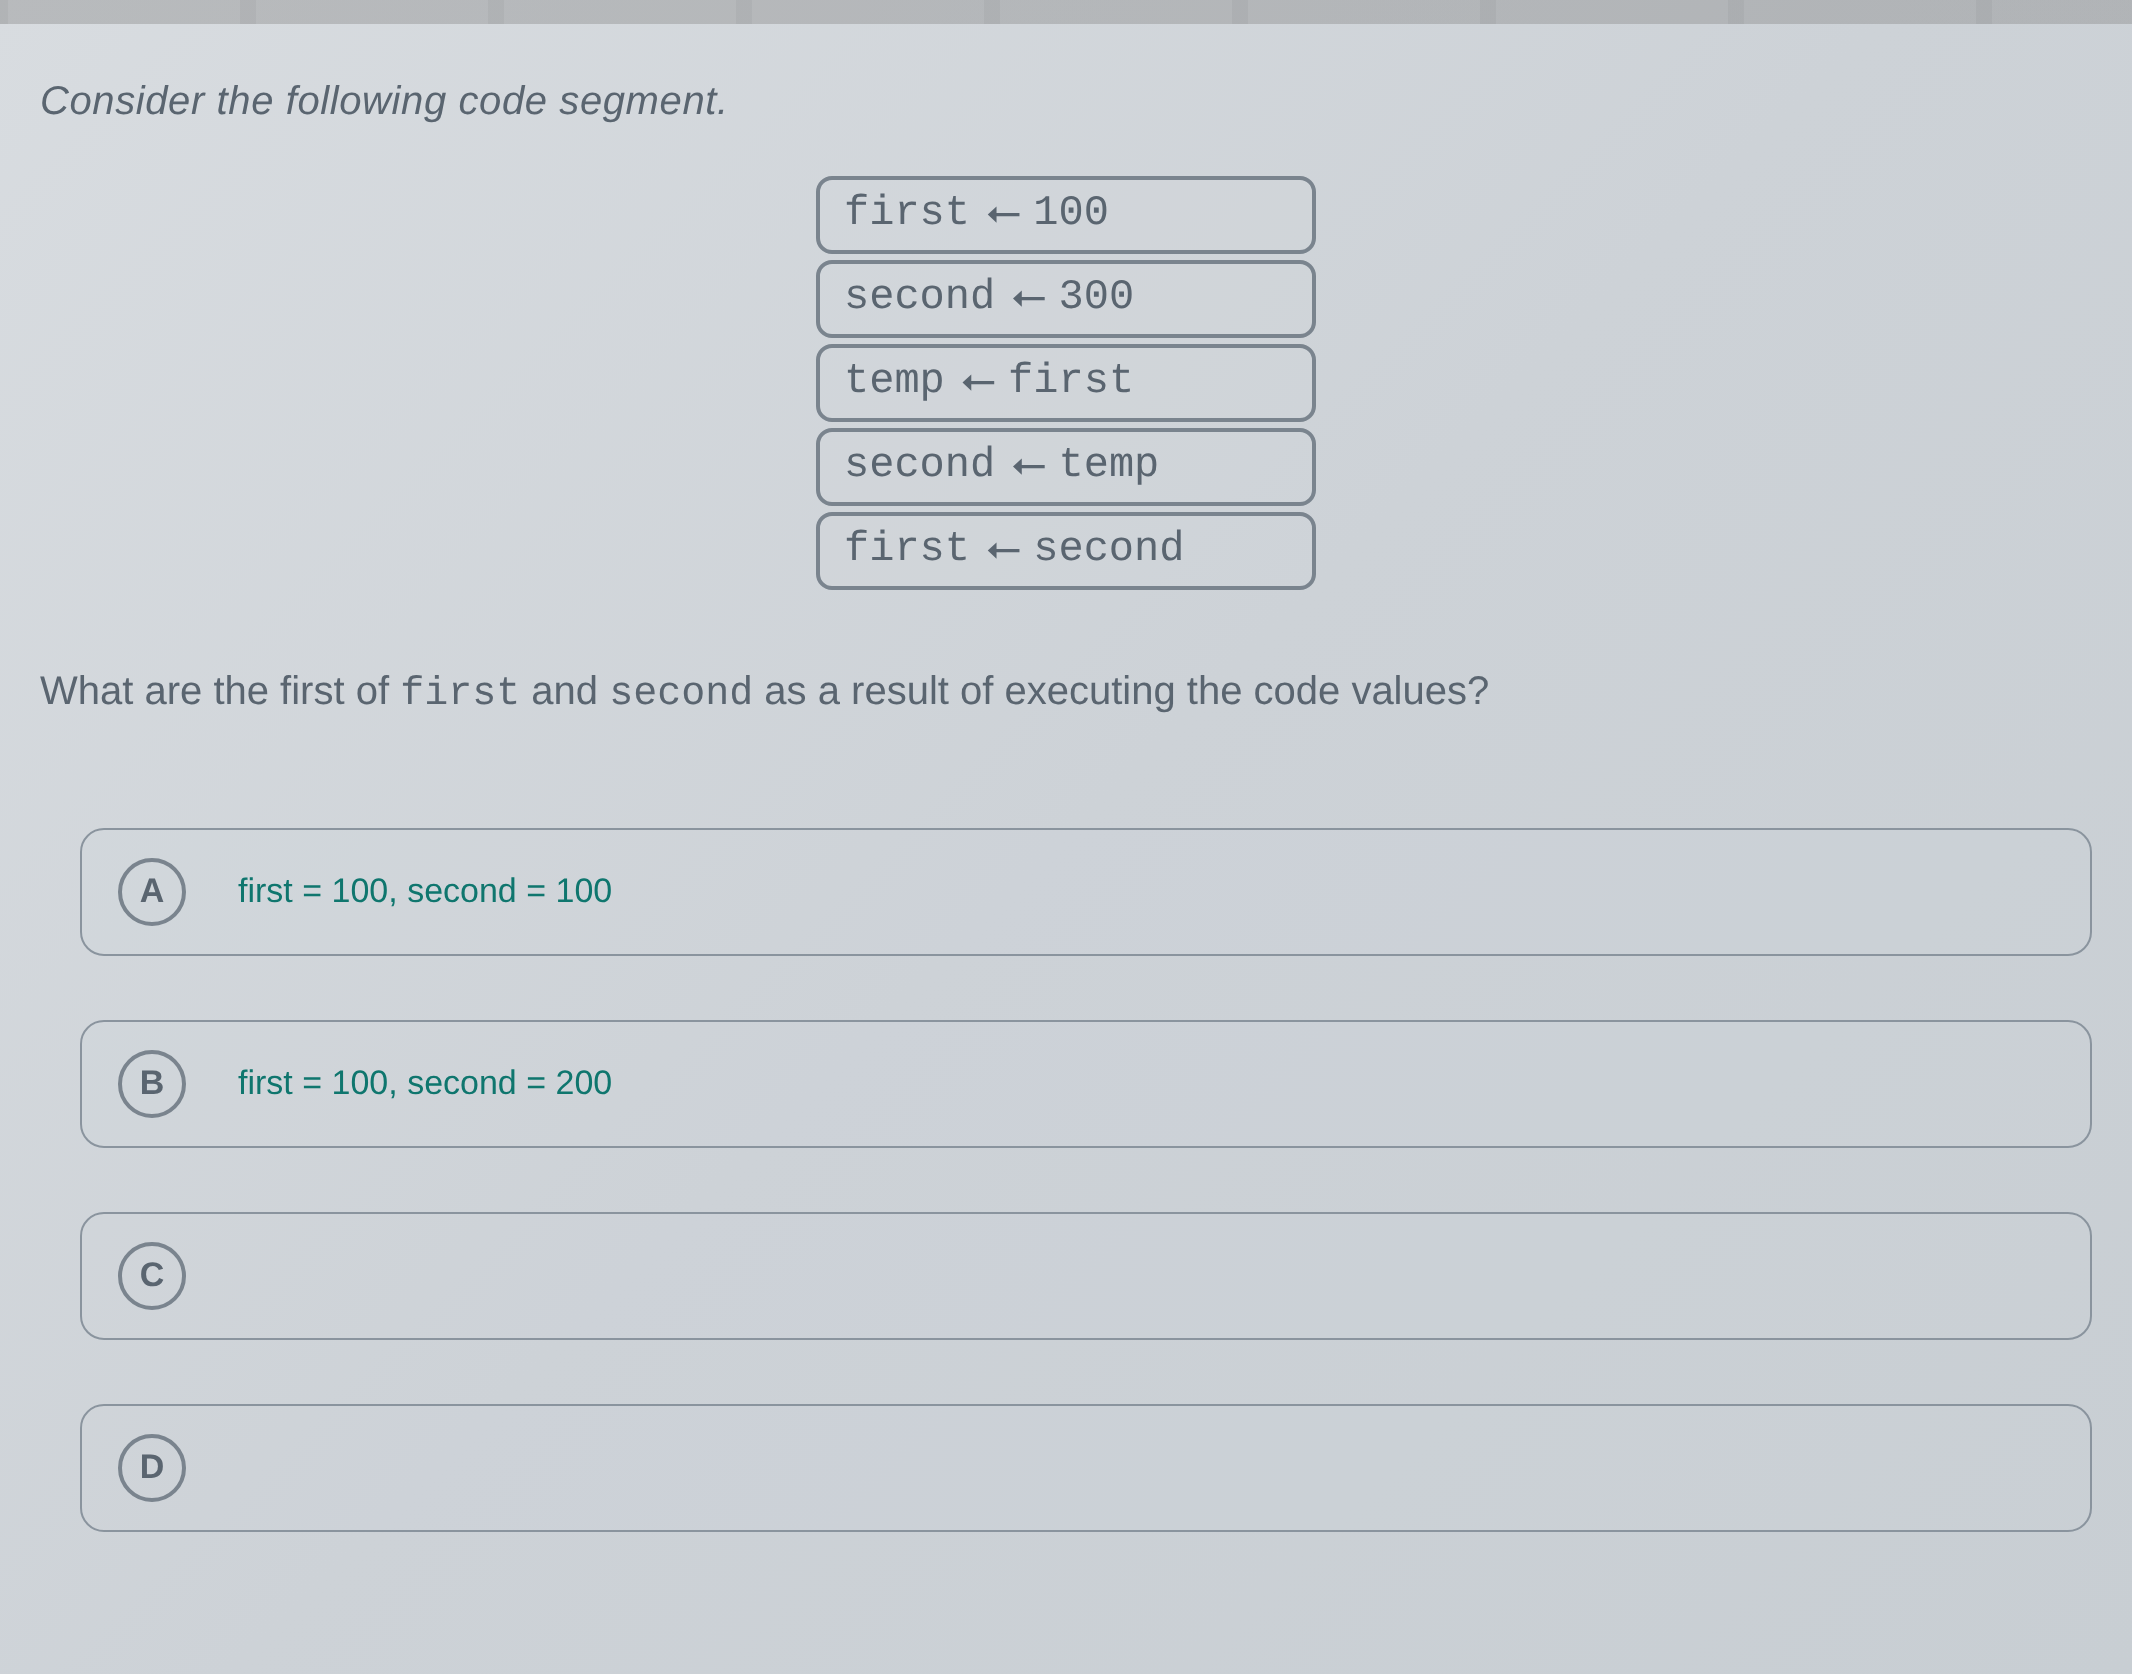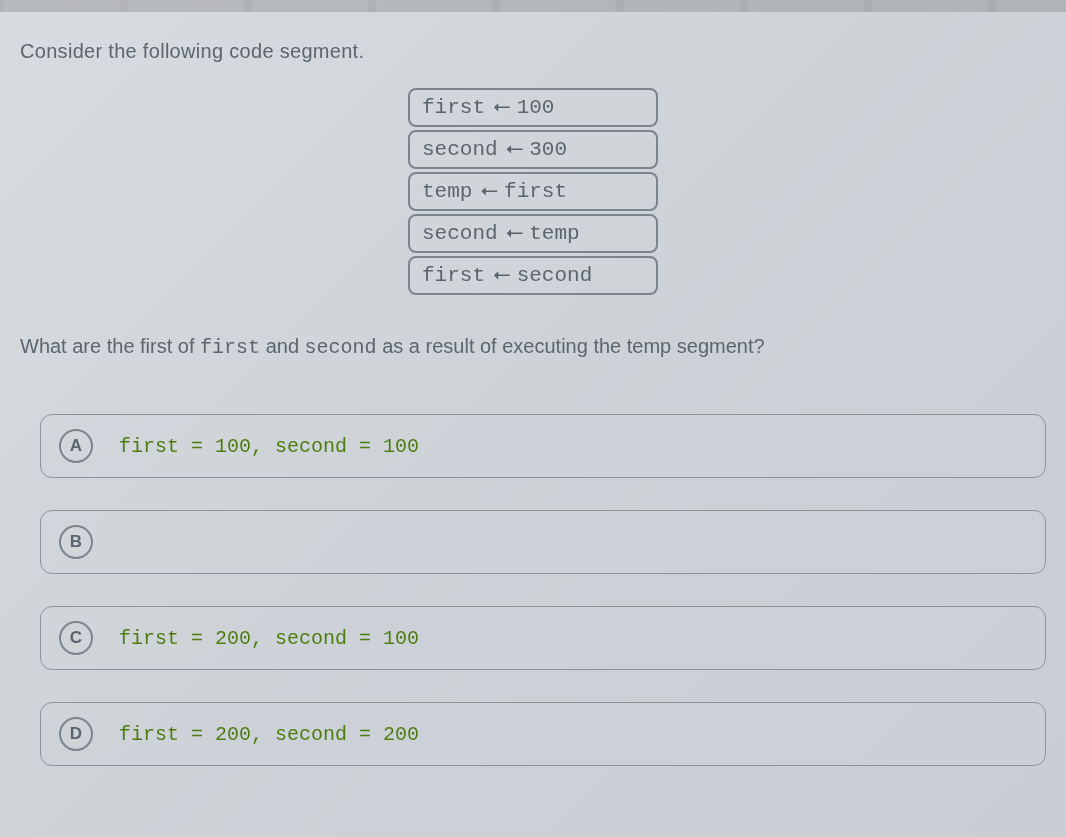--- a/index.html
+++ b/index.html
@@ -23,20 +23,21 @@
       top: 0; left: 0; right: 0;
       height: 12px;
       background: repeating-linear-gradient(90deg, #777 0 4px, #888 4px 120px, #777 120px 124px);
       opacity: 0.4;
     }
     .question-intro {
       font-size: 20px;
       color: #5a6570;
       margin-bottom: 25px;
       letter-spacing: 0.3px;
+      font-style: italic;
     }
     .code-segment {
       margin: 0 auto 40px auto;
       width: 250px;
     }
     .code-block {
       border: 2px solid #7a848e;
       border-radius: 8px;
       padding: 6px 12px;
       margin-bottom: 3px;
@@ -87,23 +88,23 @@
       border-radius: 50%;
       display: flex;
       align-items: center;
       justify-content: center;
       font-weight: bold;
       font-size: 17px;
       color: #5a6570;
       flex-shrink: 0;
     }
     .option-text {
-      font-family: Liberation Mono, monospace;
-      font-size: 20px;
-      color: #4d7c0f;
+      font-family: Liberation Sans, sans-serif;
+      font-size: 17px;
+      color: #0f766e;
     }
   </style>
 </head>
 <body>
 
 <div class="question-intro">Consider the following code segment.</div>
 
 <div class="code-segment">
   <div class="code-block">
     <span>first</span>
@@ -130,32 +131,31 @@
     <span class="arrow-icon">⭠</span>
     <span>second</span>
   </div>
 </div>
 
 <div class="question-prompt">
   <span>What are the first of </span>
   <span class="code-inline">first</span>
   <span> and </span>
   <span class="code-inline">second</span>
-  <span> as a result of executing the temp segment?</span>
+  <span> as a result of executing the code values?</span>
 </div>
 
 <div class="answers">
   <div class="answer-option">
     <div class="option-letter">A</div>
     <div class="option-text">first = 100, second = 100</div>
   </div>
   <div class="answer-option">
     <div class="option-letter">B</div>
+    <div class="option-text">first = 100, second = 200</div>
   </div>
   <div class="answer-option">
     <div class="option-letter">C</div>
-    <div class="option-text">first = 200, second = 100</div>
   </div>
   <div class="answer-option">
     <div class="option-letter">D</div>
-    <div class="option-text">first = 200, second = 200</div>
   </div>
 </div>
 
 </body></html>

